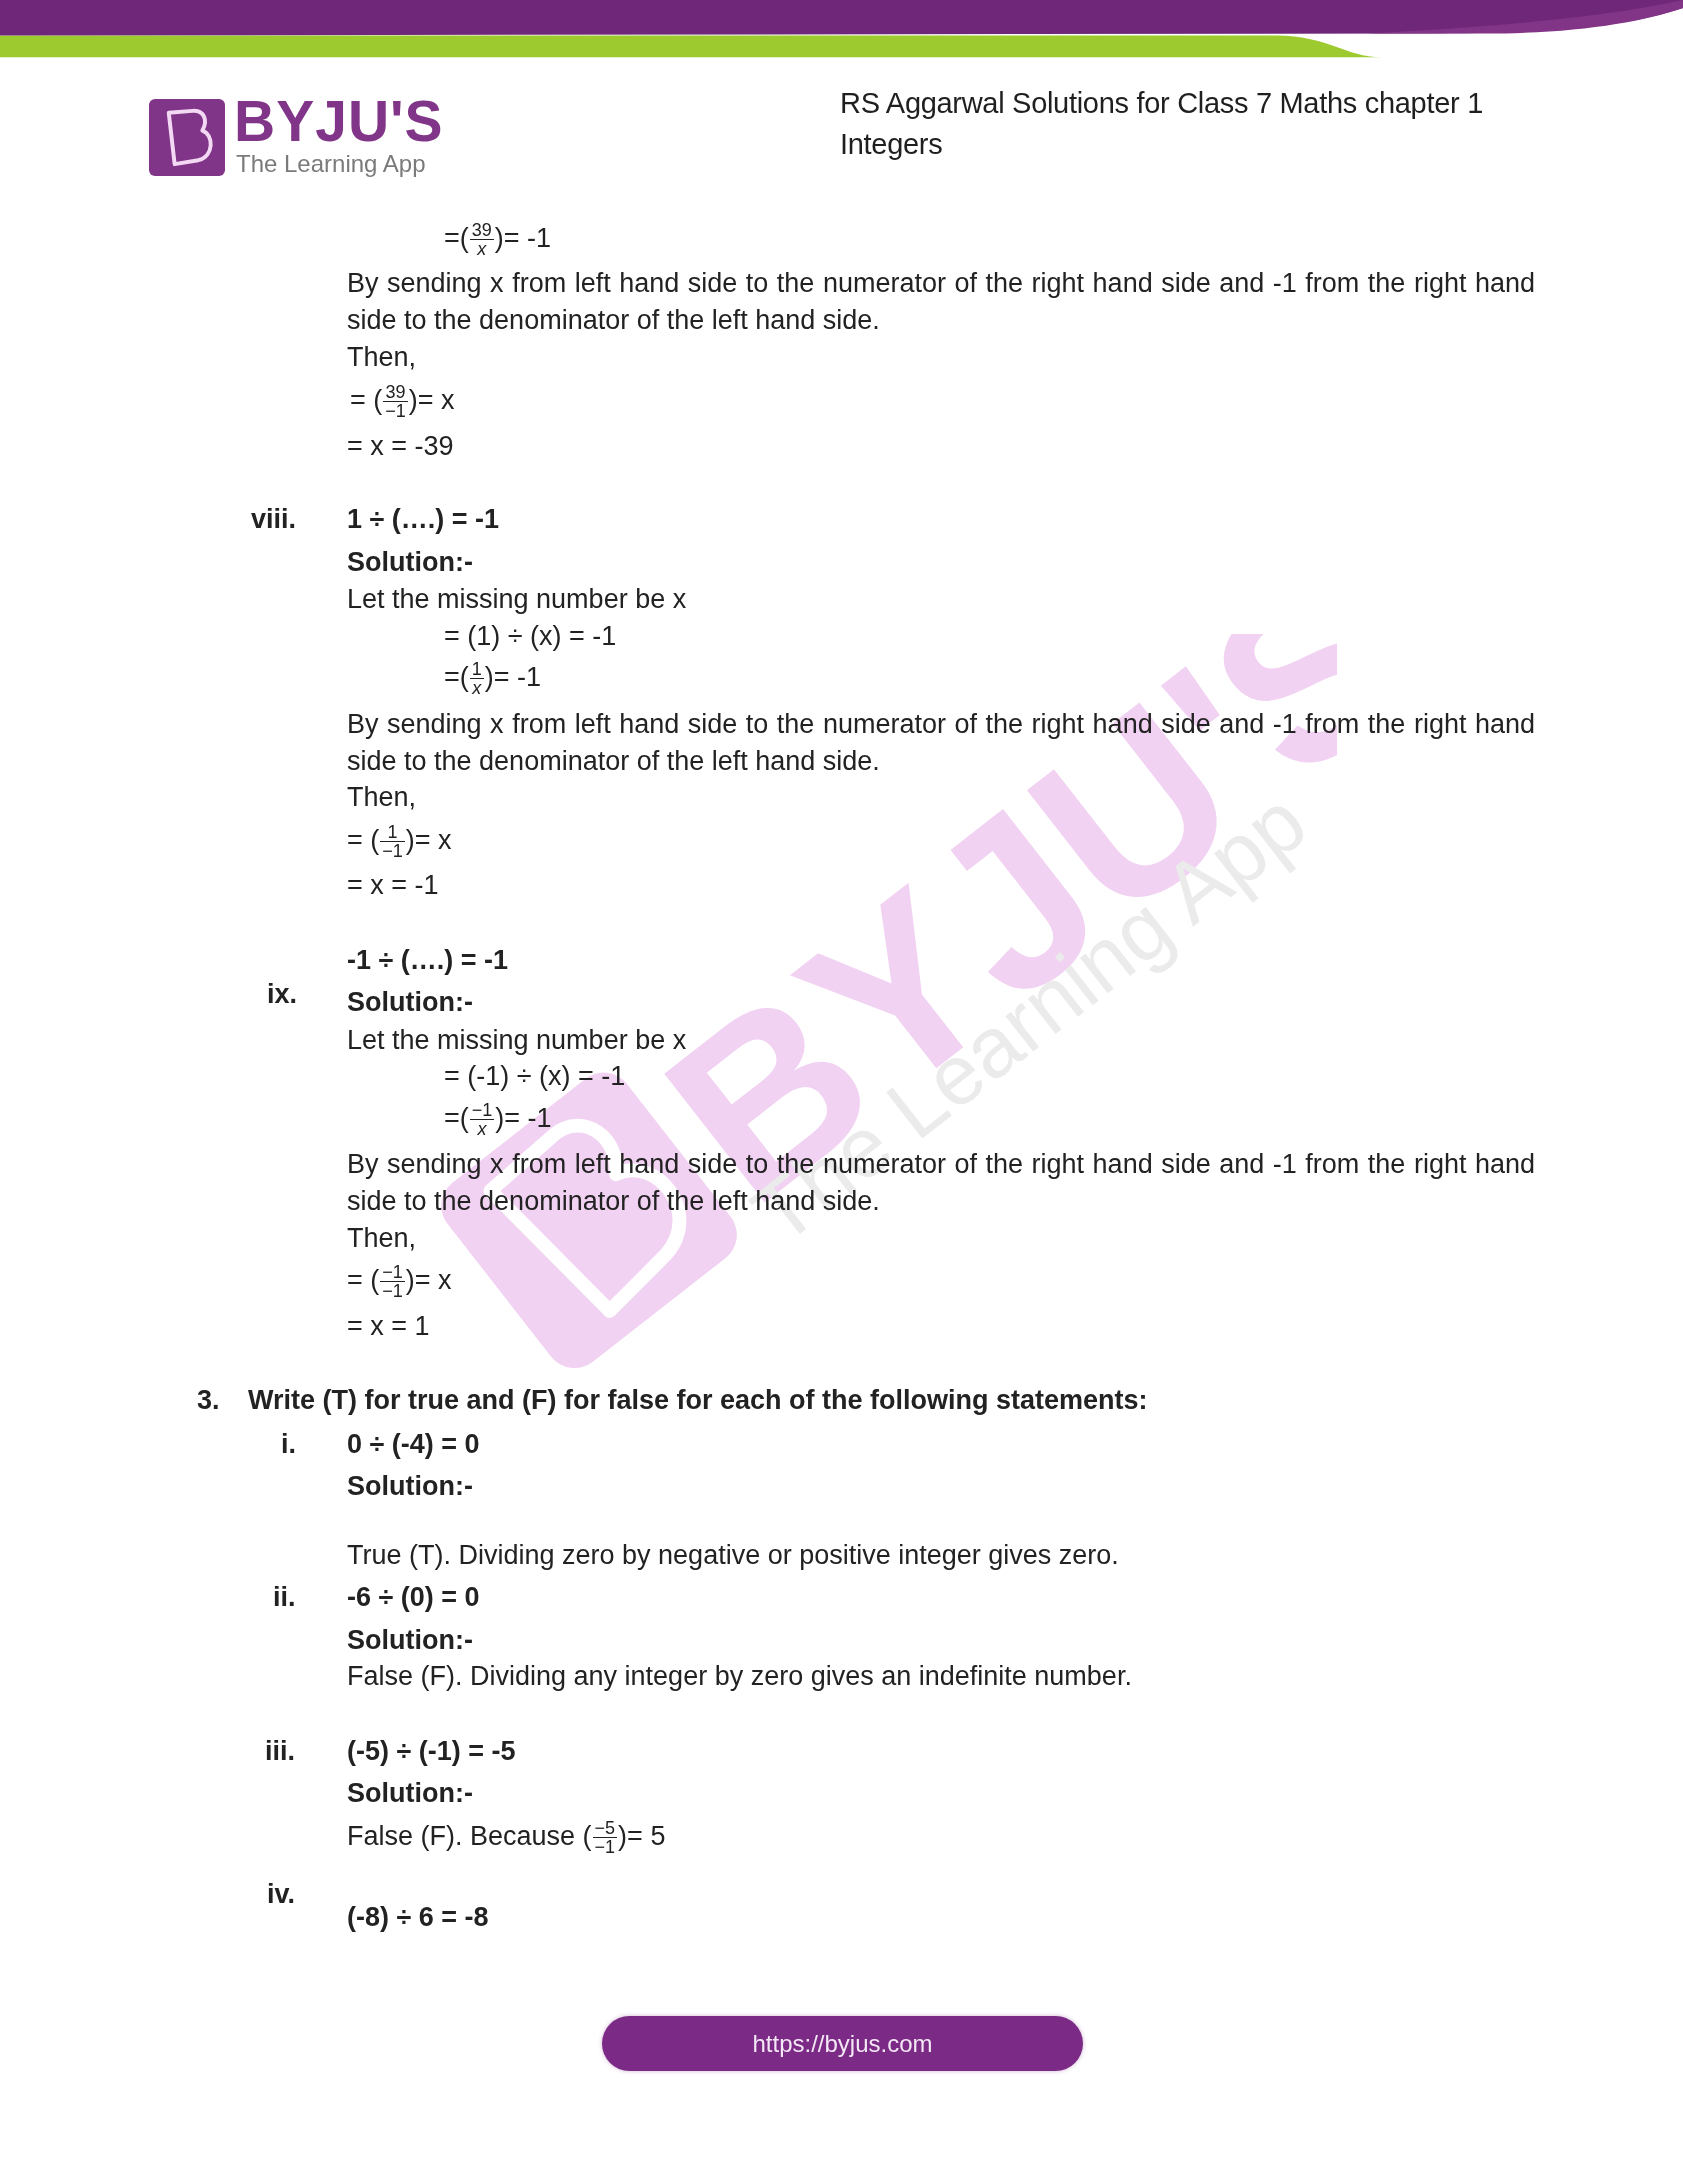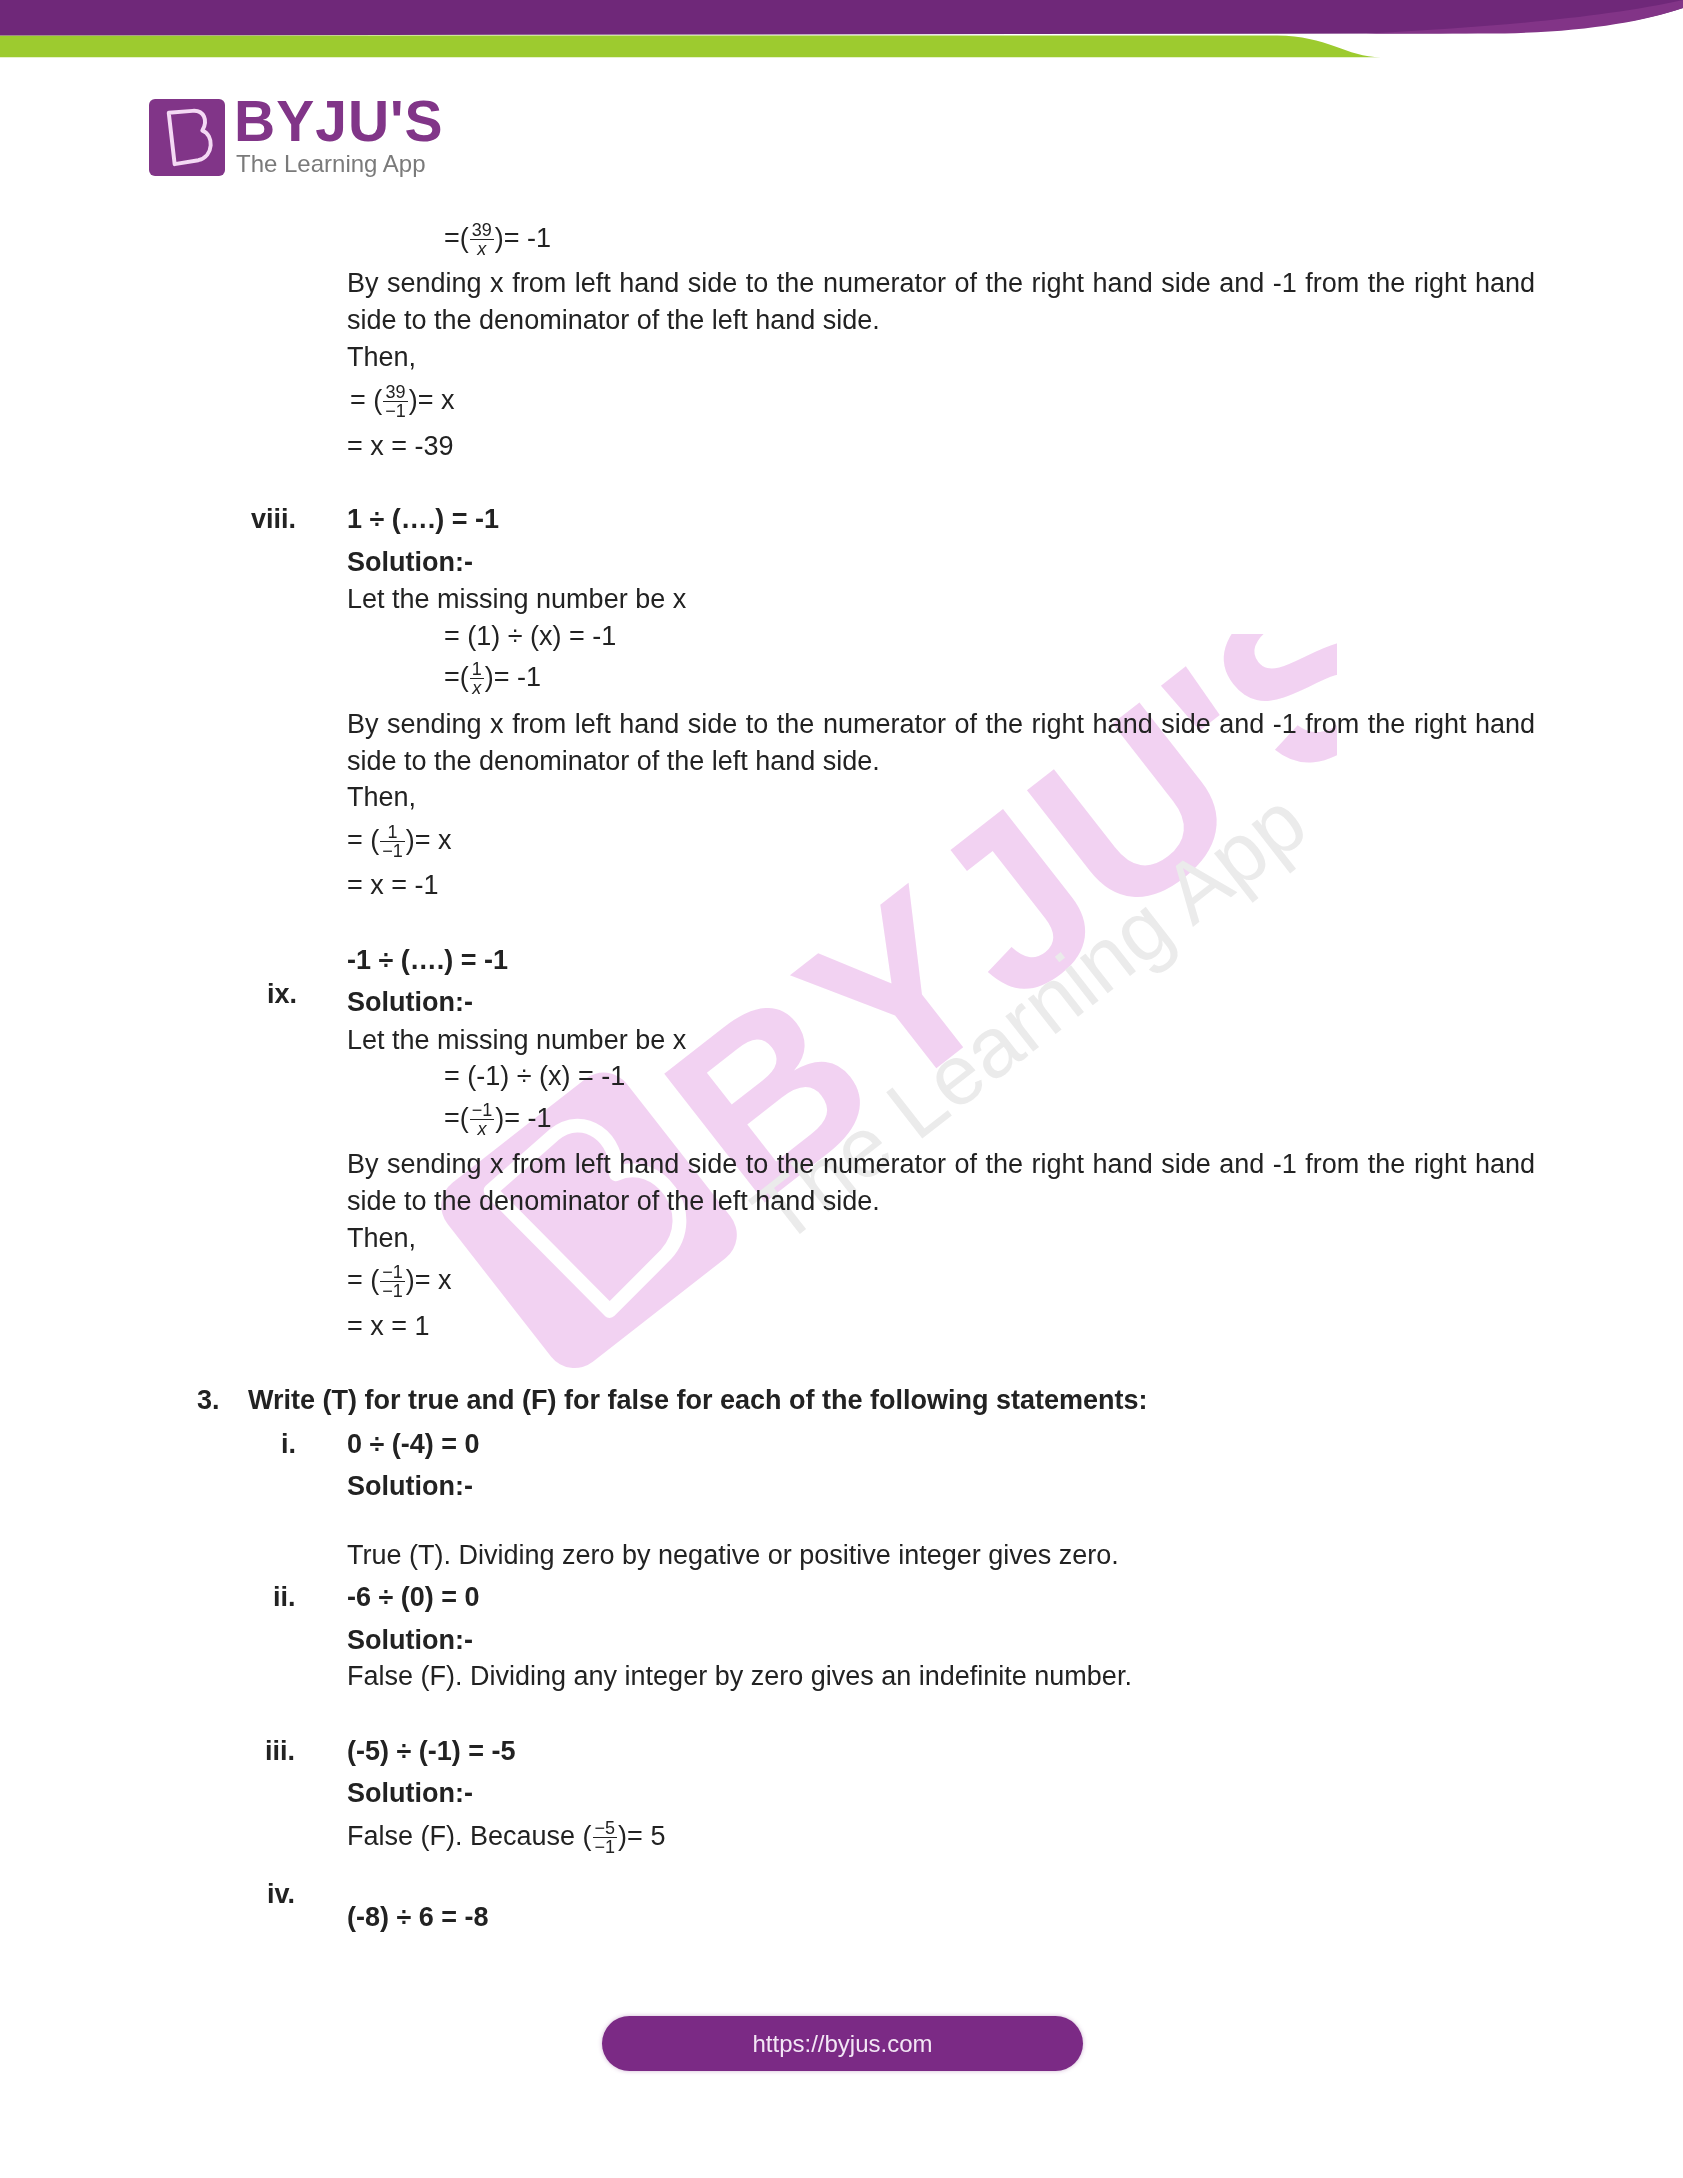--- a/index.html
+++ b/index.html
@@ -56,20 +56,22 @@
   <div class="logo-box">
     <svg width="76" height="77" viewBox="0 0 77 78">
       <path d="M20 14 L44 12 C56 11 60 22 54 32 C66 36 66 58 50 62 L26 66 Z" fill="none" stroke="#f4d9f4" stroke-width="4" stroke-linejoin="round"></path>
     </svg>
   </div>
   <div class="logo-word">BYJU'S</div>
   <div class="logo-tag">The Learning App</div>
 </div>
 
 <div class="doc-title">
+  <div>RS Aggarwal Solutions for Class 7 Maths chapter 1</div>
+  <div>Integers</div>
 </div>
 
 <svg class="watermark" viewBox="0 0 920 860">
   <g opacity="0.28">
     <g transform="translate(40,620) rotate(-38)">
       <rect x="0" y="-60" width="230" height="230" rx="30" fill="#d15fd1"></rect>
       <path d="M55 -30 L140 -35 C180 -36 190 10 165 35 C210 45 210 120 155 130 L75 140 Z" fill="none" stroke="#ffffff" stroke-width="14" stroke-linejoin="round"></path>
       <text x="250" y="150" font-family="Liberation Sans, sans-serif" font-size="240" font-weight="bold" fill="#d15fd1">BYJU'S</text>
     </g>
     <text transform="translate(360,620) rotate(-38)" font-family="Liberation Sans, sans-serif" font-size="86" fill="#b8b8b8">The Learning App</text>

